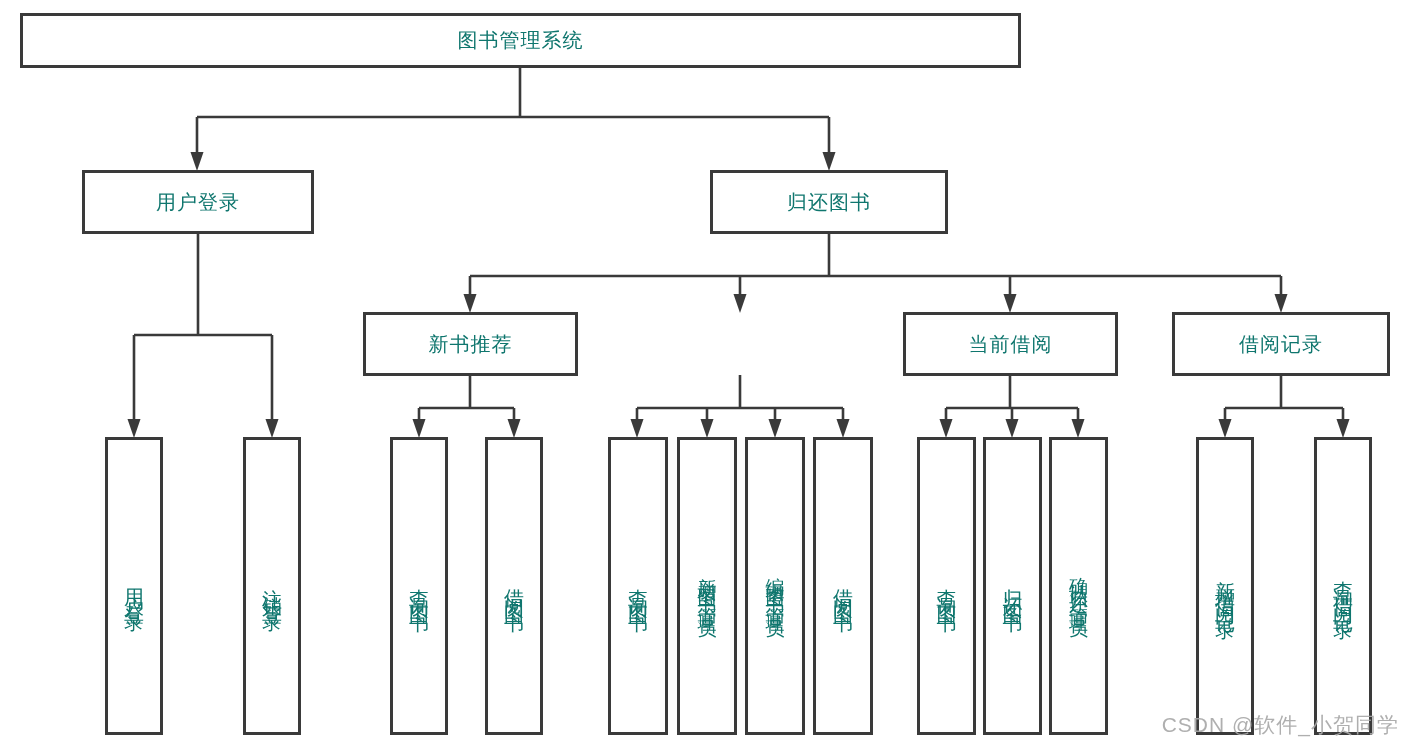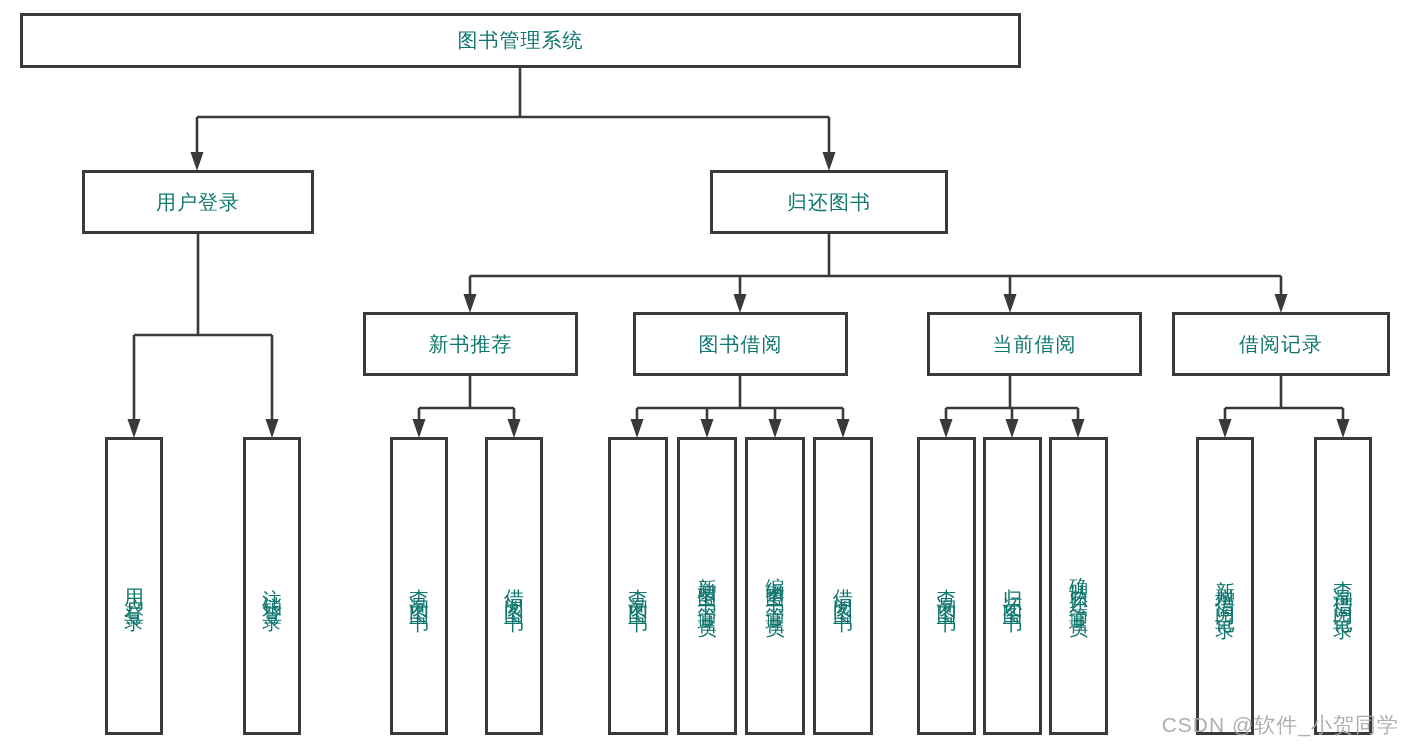--- a/index.html
+++ b/index.html
@@ -89,22 +89,21 @@
       <polygon points="1336.5,419 1349.5,419 1343,438"></polygon>
     </g>
   </svg>
 
   <div class="node" style="left:20px; top:13px; width:1001px; height:55px;">图书管理系统</div>
 
   <div class="node" style="left:82px; top:170px; width:232px; height:64px;">用户登录</div>
   <div class="node" style="left:710px; top:170px; width:238px; height:64px;">归还图书</div>
 
   <div class="node" style="left:363px; top:312px; width:215px; height:64px;">新书推荐</div>
-  <div class="node" style="left:633px; top:312px; width:215px; height:64px;">图书借阅</div>
-  <div class="node" style="left:903px; top:312px; width:215px; height:64px;margin-left:24px;">当前借阅</div>
+  <div class="node" style="left:903px; top:312px; width:215px; height:64px;">当前借阅</div>
   <div class="node" style="left:1172px; top:312px; width:218px; height:64px;">借阅记录</div>
 
   <div class="node leaf" style="left:105px; top:437px; width:58px; height:298px;">用户登录</div>
   <div class="node leaf" style="left:243px; top:437px; width:58px; height:298px;">注销登录</div>
 
   <div class="node leaf" style="left:390px; top:437px; width:58px; height:298px;">查询图书</div>
   <div class="node leaf" style="left:485px; top:437px; width:58px; height:298px;">借阅图书</div>
 
   <div class="node leaf" style="left:608px; top:437px; width:60px; height:298px;">查询图书</div>
   <div class="node leaf long" style="left:677px; top:437px; width:60px; height:298px;">新增图书（管理员）</div>

